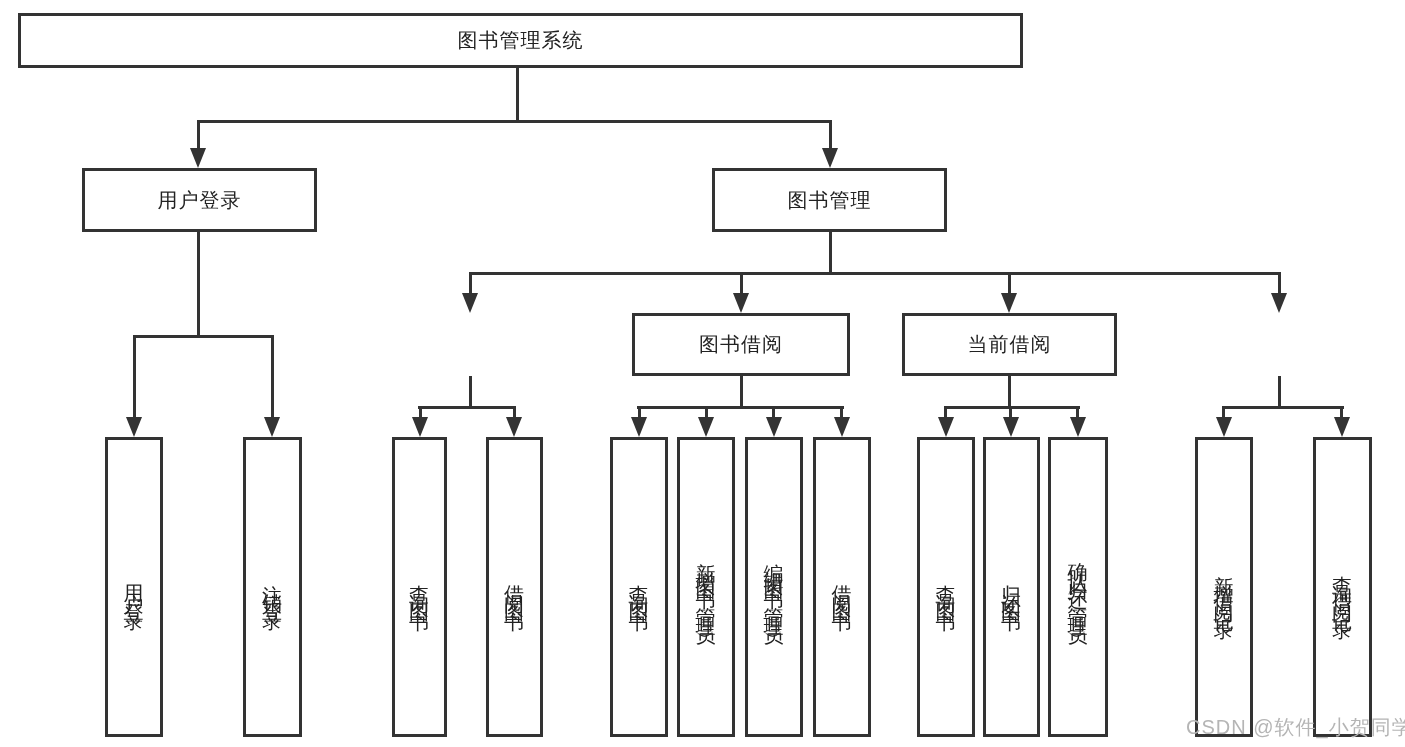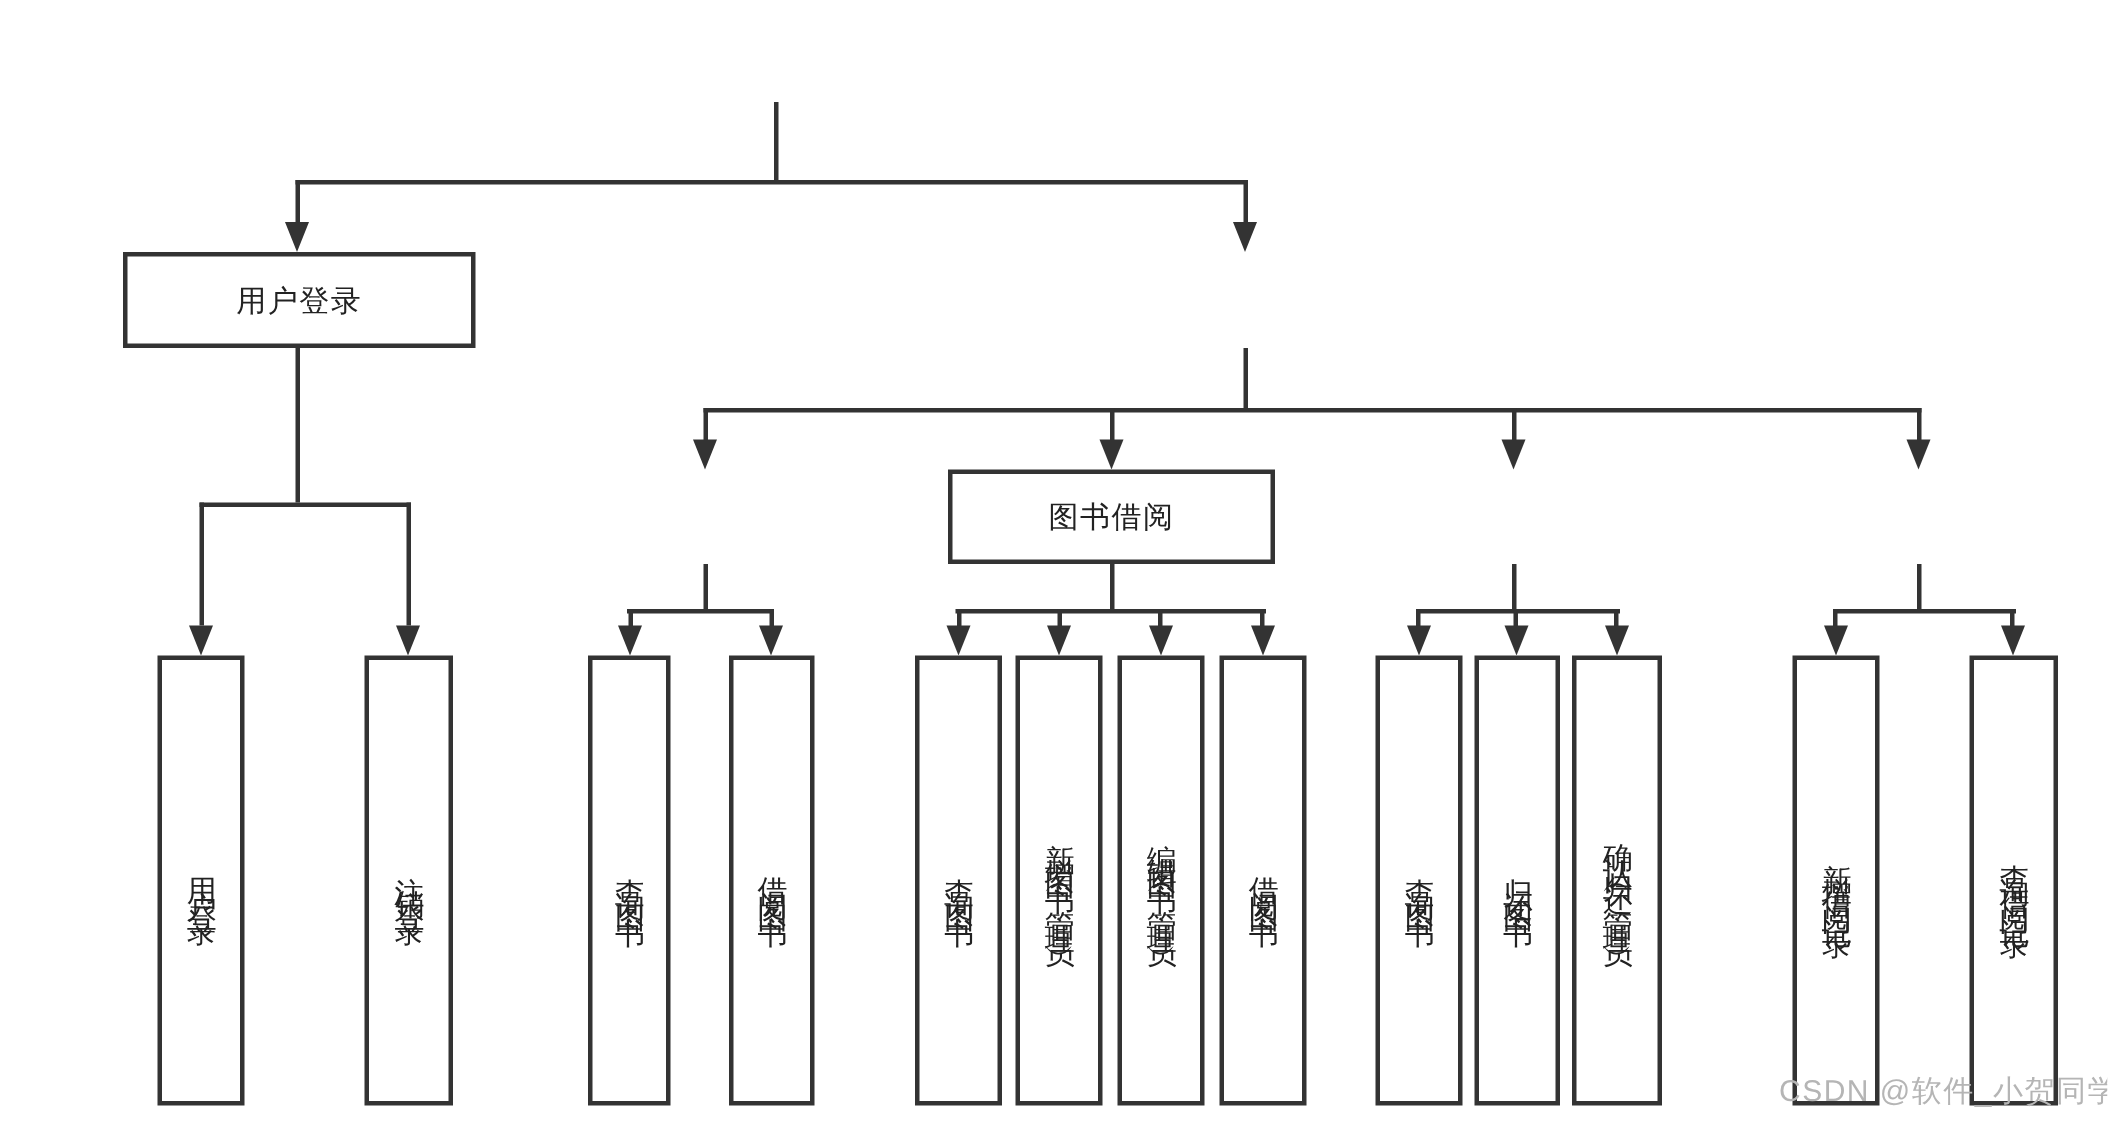--- a/index.html
+++ b/index.html
@@ -30,30 +30,36 @@
   .watermark{
     position:absolute;left:1186px;top:714px;z-index:10;
     color:var(--wm);font-size:20px;letter-spacing:1px;white-space:nowrap;
   }
 </style>
 </head>
 <body>
 
 <div id="stage">
 
+  <div class="box" style="left:18px;top:13px;width:1005px;height:55px;">
+    <span>图书管理系统</span>
+  </div>
 
   <div class="vline" style="left:516px;top:68px;width:3px;height:52px;"></div>
   <div class="hline" style="left:197px;top:120px;width:635px;height:3px;"></div>
   <div class="vline" style="left:197px;top:120px;width:3px;height:30px;"></div>
   <div class="arrow" style="left:190px;top:148px;"></div>
   <div class="vline" style="left:829px;top:120px;width:3px;height:30px;"></div>
   <div class="arrow" style="left:822px;top:148px;"></div>
 
   <div class="box" style="left:82px;top:168px;width:235px;height:64px;">
     <span>用户登录</span>
+  </div>
+  <div class="box" style="left:712px;top:168px;width:235px;height:64px;">
+    <span>图书管理</span>
   </div>
 
   <div class="vline" style="left:197px;top:232px;width:3px;height:103px;"></div>
   <div class="hline" style="left:133px;top:335px;width:141px;height:3px;"></div>
   <div class="vline" style="left:133px;top:335px;width:3px;height:82px;"></div>
   <div class="arrow" style="left:126px;top:417px;"></div>
   <div class="vline" style="left:271px;top:335px;width:3px;height:82px;"></div>
   <div class="arrow" style="left:264px;top:417px;"></div>
 
   <div class="vline" style="left:829px;top:232px;width:3px;height:40px;"></div>
@@ -62,20 +68,23 @@
   <div class="arrow" style="left:462px;top:293px;"></div>
   <div class="vline" style="left:740px;top:272px;width:3px;height:23px;"></div>
   <div class="arrow" style="left:733px;top:293px;"></div>
   <div class="vline" style="left:1008px;top:272px;width:3px;height:23px;"></div>
   <div class="arrow" style="left:1001px;top:293px;"></div>
   <div class="vline" style="left:1278px;top:272px;width:3px;height:23px;"></div>
   <div class="arrow" style="left:1271px;top:293px;"></div>
 
   <div class="box" style="left:632px;top:313px;width:218px;height:63px;">
     <span>图书借阅</span>
+  </div>
+  <div class="box" style="left:902px;top:313px;width:215px;height:63px;">
+    <span>当前借阅</span>
   </div>
 
   <div class="vline" style="left:469px;top:376px;width:3px;height:30px;"></div>
   <div class="hline" style="left:418px;top:406px;width:98px;height:3px;"></div>
   <div class="vline" style="left:419px;top:406px;width:3px;height:13px;"></div>
   <div class="arrow" style="left:412px;top:417px;"></div>
   <div class="vline" style="left:513px;top:406px;width:3px;height:13px;"></div>
   <div class="arrow" style="left:506px;top:417px;"></div>
 
   <div class="vline" style="left:740px;top:376px;width:3px;height:30px;"></div>

